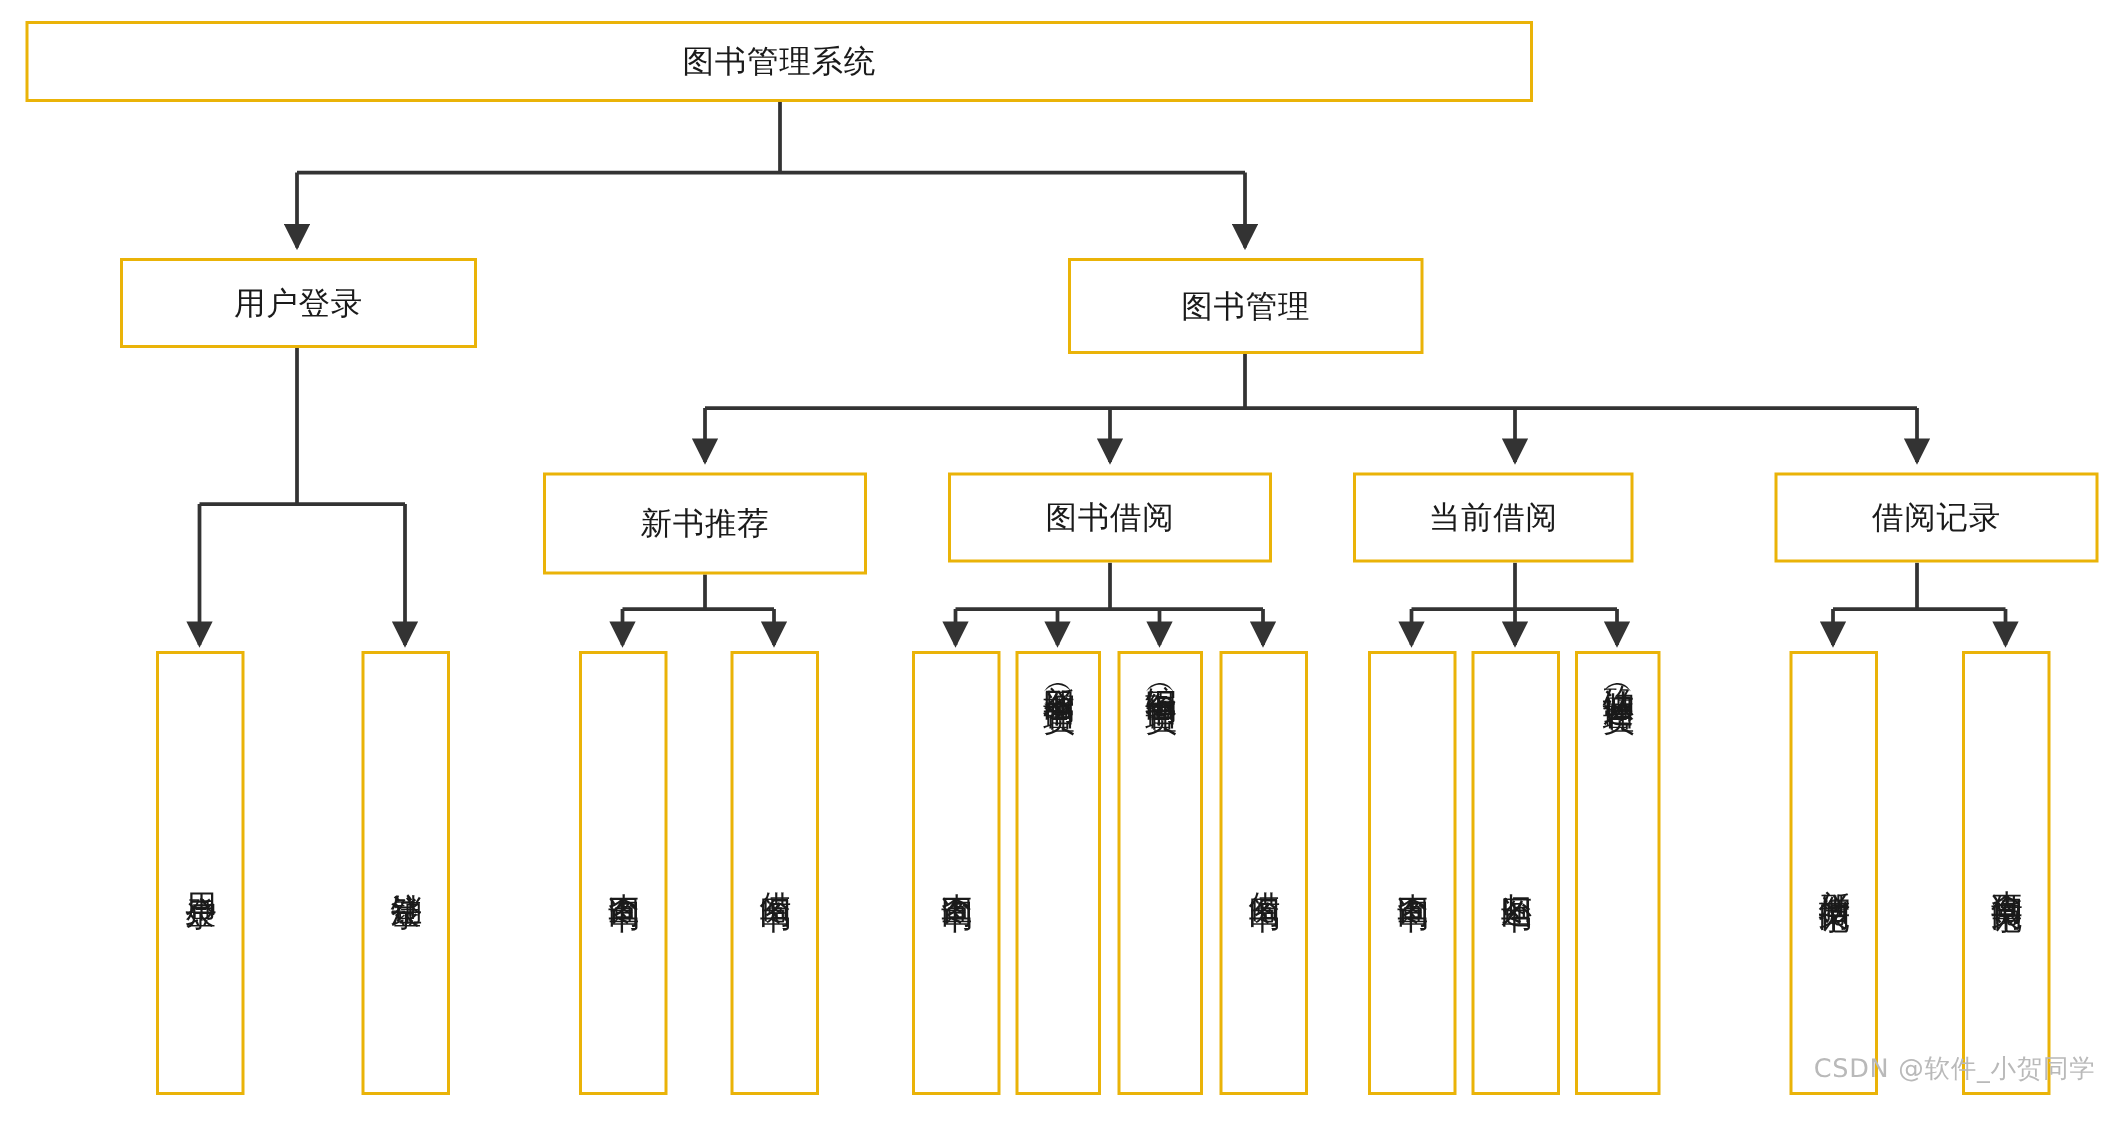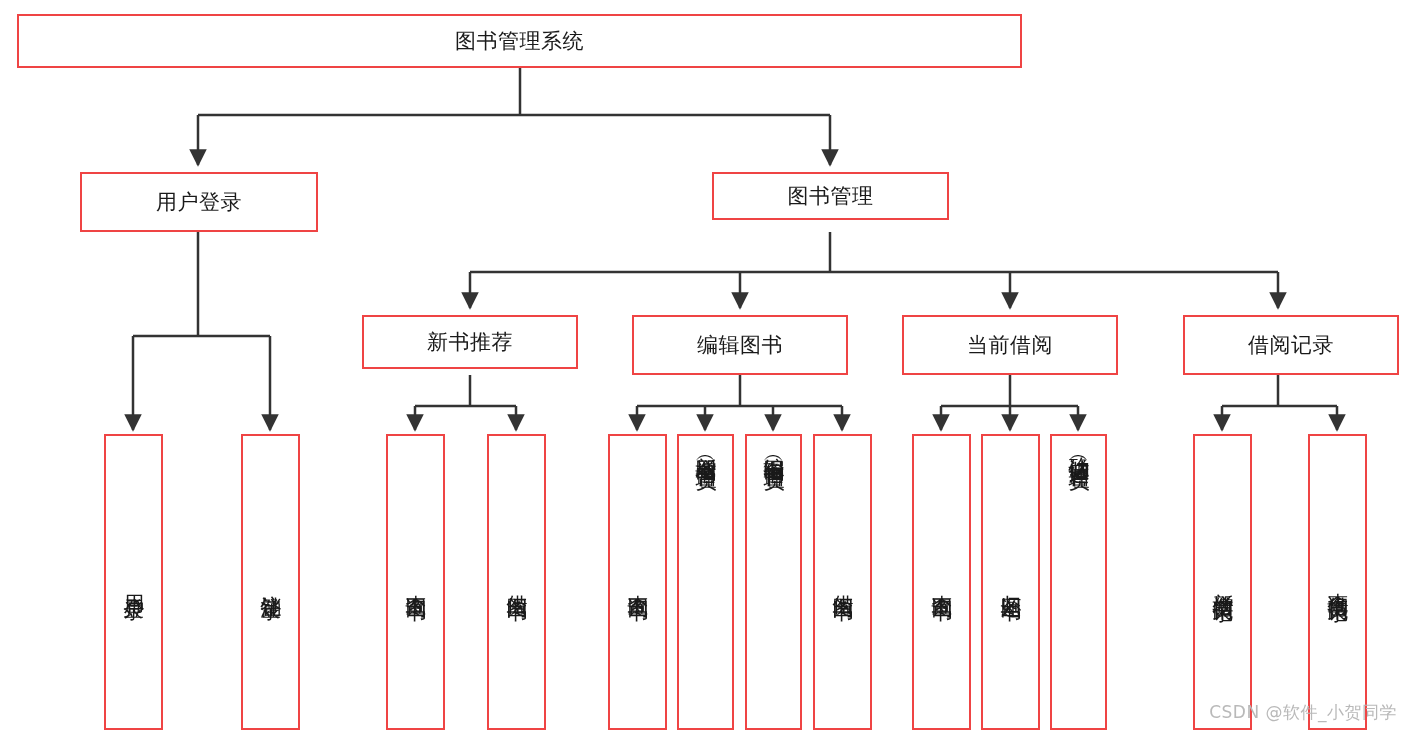--- a/index.html
+++ b/index.html
@@ -23,21 +23,21 @@
     left: 0;
     top: 0;
     width: 1405px;
     height: 747px;
     pointer-events: none;
   }
   .node {
     position: absolute;
     box-sizing: border-box;
     background: #ffffff;
-    border: 2px solid #ef4444;
+    border: 2px solid #eab308;
     display: flex;
     align-items: center;
     justify-content: center;
     overflow: hidden;
   }
   .node .label {
     color: #1a1a1a;
     line-height: 1.05;
     text-align: center;
     white-space: nowrap;
@@ -136,33 +136,33 @@
   </svg>
 
   <div class="node h root" style="left:17px; top:14px; width:1005px; height:54px;">
     <span class="label">图书管理系统</span>
   </div>
 
   <div class="node h" style="left:80px; top:172px; width:238px; height:60px;">
     <span class="label">用户登录</span>
   </div>
 
-  <div class="node h" style="left:712px; top:172px; width:237px; height:48px;">
+  <div class="node h" style="left:712px; top:172px; width:237px; height:64px;">
     <span class="label">图书管理</span>
   </div>
 
-  <div class="node h" style="left:362px; top:315px; width:216px; height:54px;">
+  <div class="node h" style="left:362px; top:315px; width:216px; height:68px;">
     <span class="label">新书推荐</span>
   </div>
 
   <div class="node h" style="left:632px; top:315px; width:216px; height:60px;">
-    <span class="label">编辑图书</span>
-  </div>
-
-  <div class="node h" style="left:902px; top:315px; width:216px; height:60px;">
+    <span class="label">图书借阅</span>
+  </div>
+
+  <div class="node h" style="left:902px; top:315px; width:187px; height:60px;">
     <span class="label">当前借阅</span>
   </div>
 
   <div class="node h" style="left:1170px; top:315px; width:216px; height:60px;margin-left:13px;">
     <span class="label">借阅记录</span>
   </div>
 
   <div class="node v mid" style="left:104px; top:434px; width:59px; height:296px;">
     <span class="label">用户登录</span>
   </div>

